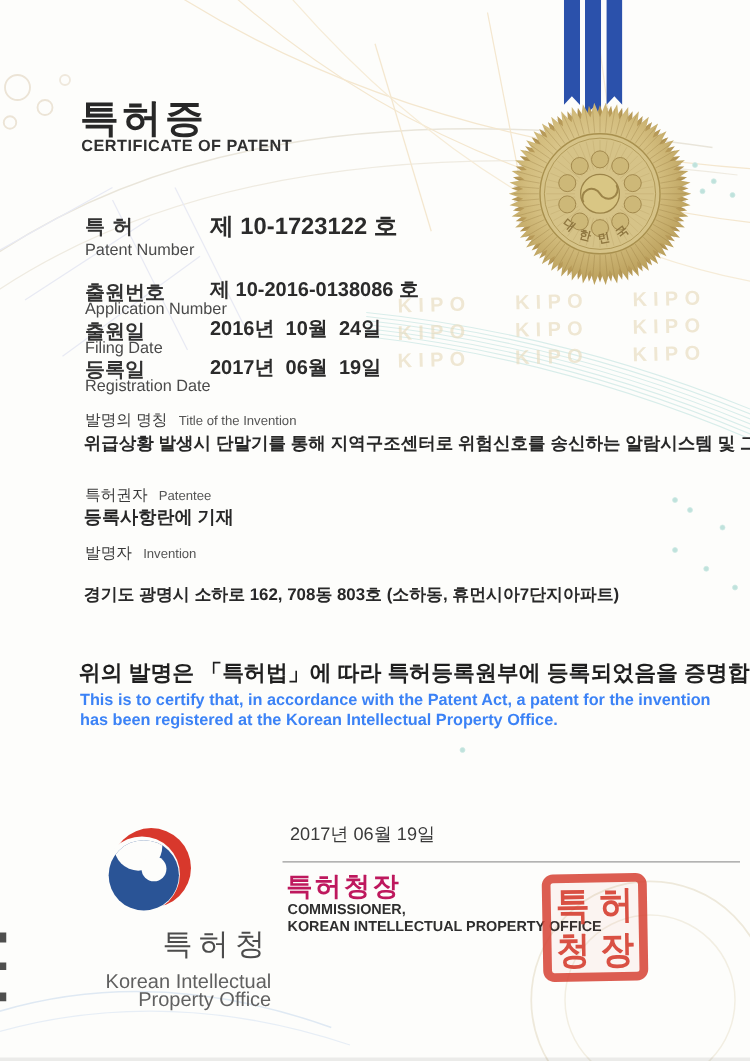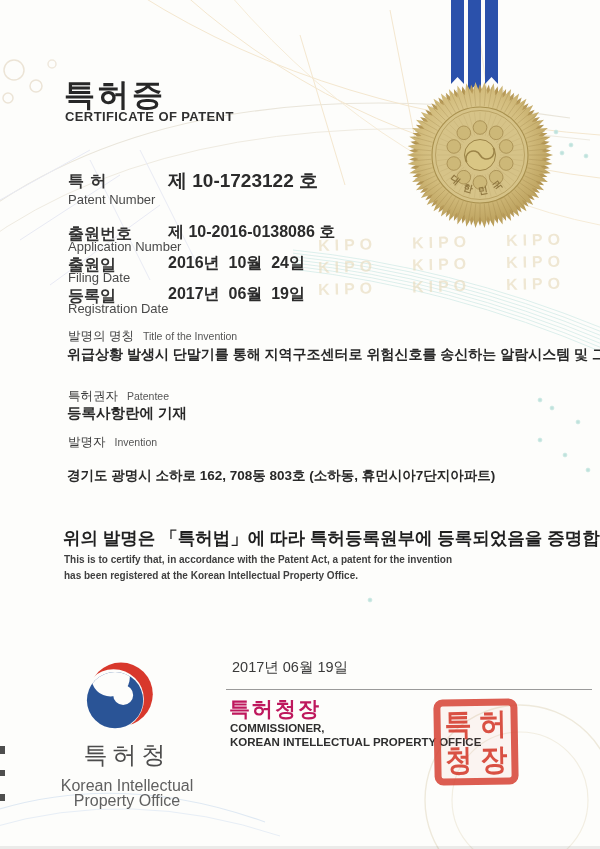--- a/index.html
+++ b/index.html
@@ -55,32 +55,32 @@
   .inv-lbl{left:68px;top:328px;}
   .inv-val{left:67px;top:346px;font-size:14px;}
   .pat-lbl{left:68px;top:388px;}
   .pat-val{left:67px;top:404px;font-size:14.5px;}
   .ivt-lbl{left:68px;top:434px;}
   .ivt-name{left:67px;top:449px;font-size:14px;}
   .ivt-addr{left:67px;top:467px;font-size:13.5px;}
 
   
   .stmt-ko{left:63px;top:526px;font-size:17.5px;font-weight:800;color:#1f1f1f;white-space:nowrap;z-index:2;}
-  .stmt-en{left:64px;top:552px;font-size:10px;font-weight:700;color:#404040;line-height:16px;white-space:nowrap;z-index:2;}
+  .stmt-en{left:64px;top:552px;font-size:13px;font-weight:700;color:#3b82f6;line-height:16px;white-space:nowrap;z-index:2;}
 
   
   .issue-date{left:232px;top:658px;font-size:14.5px;color:#3a3a3a;}
   .sig-rule{left:226px;top:689px;width:366px;height:1px;background:#9a9a9a;}
   .sig-ko{left:229px;top:695px;font-size:21px;font-weight:800;letter-spacing:2px;color:#be185d;}
   .sig-en1{left:230px;top:722px;font-size:11.5px;font-weight:700;color:#2e2e2e;}
   .sig-en2{left:230px;top:736px;font-size:11.5px;font-weight:700;color:#2e2e2e;}
 
   
   #logo-svg{position:absolute;left:81px;top:661px;z-index:1;}
-  .logo-text{left:37px;top:739px;width:180px;text-align:center;z-index:1;}
+  .logo-text{left:37px;top:739px;width:180px;text-align:right;z-index:1;}
   .logo-ko{font-size:24px;font-weight:500;letter-spacing:5px;color:#4c4c4c;}
   .logo-en{font-size:16px;color:#606060;line-height:15px;margin-top:7px;}
 
   
   .seal{left:434px;top:699px;width:70px;height:72px;z-index:4;
         border:7px solid rgba(214,66,52,.85);border-radius:9px;
         transform:rotate(-1deg);
         display:grid;grid-template-columns:1fr 1fr;grid-template-rows:1fr 1fr;
         background:rgba(222,80,64,.05);}
   .seal span{display:flex;align-items:center;justify-content:center;

